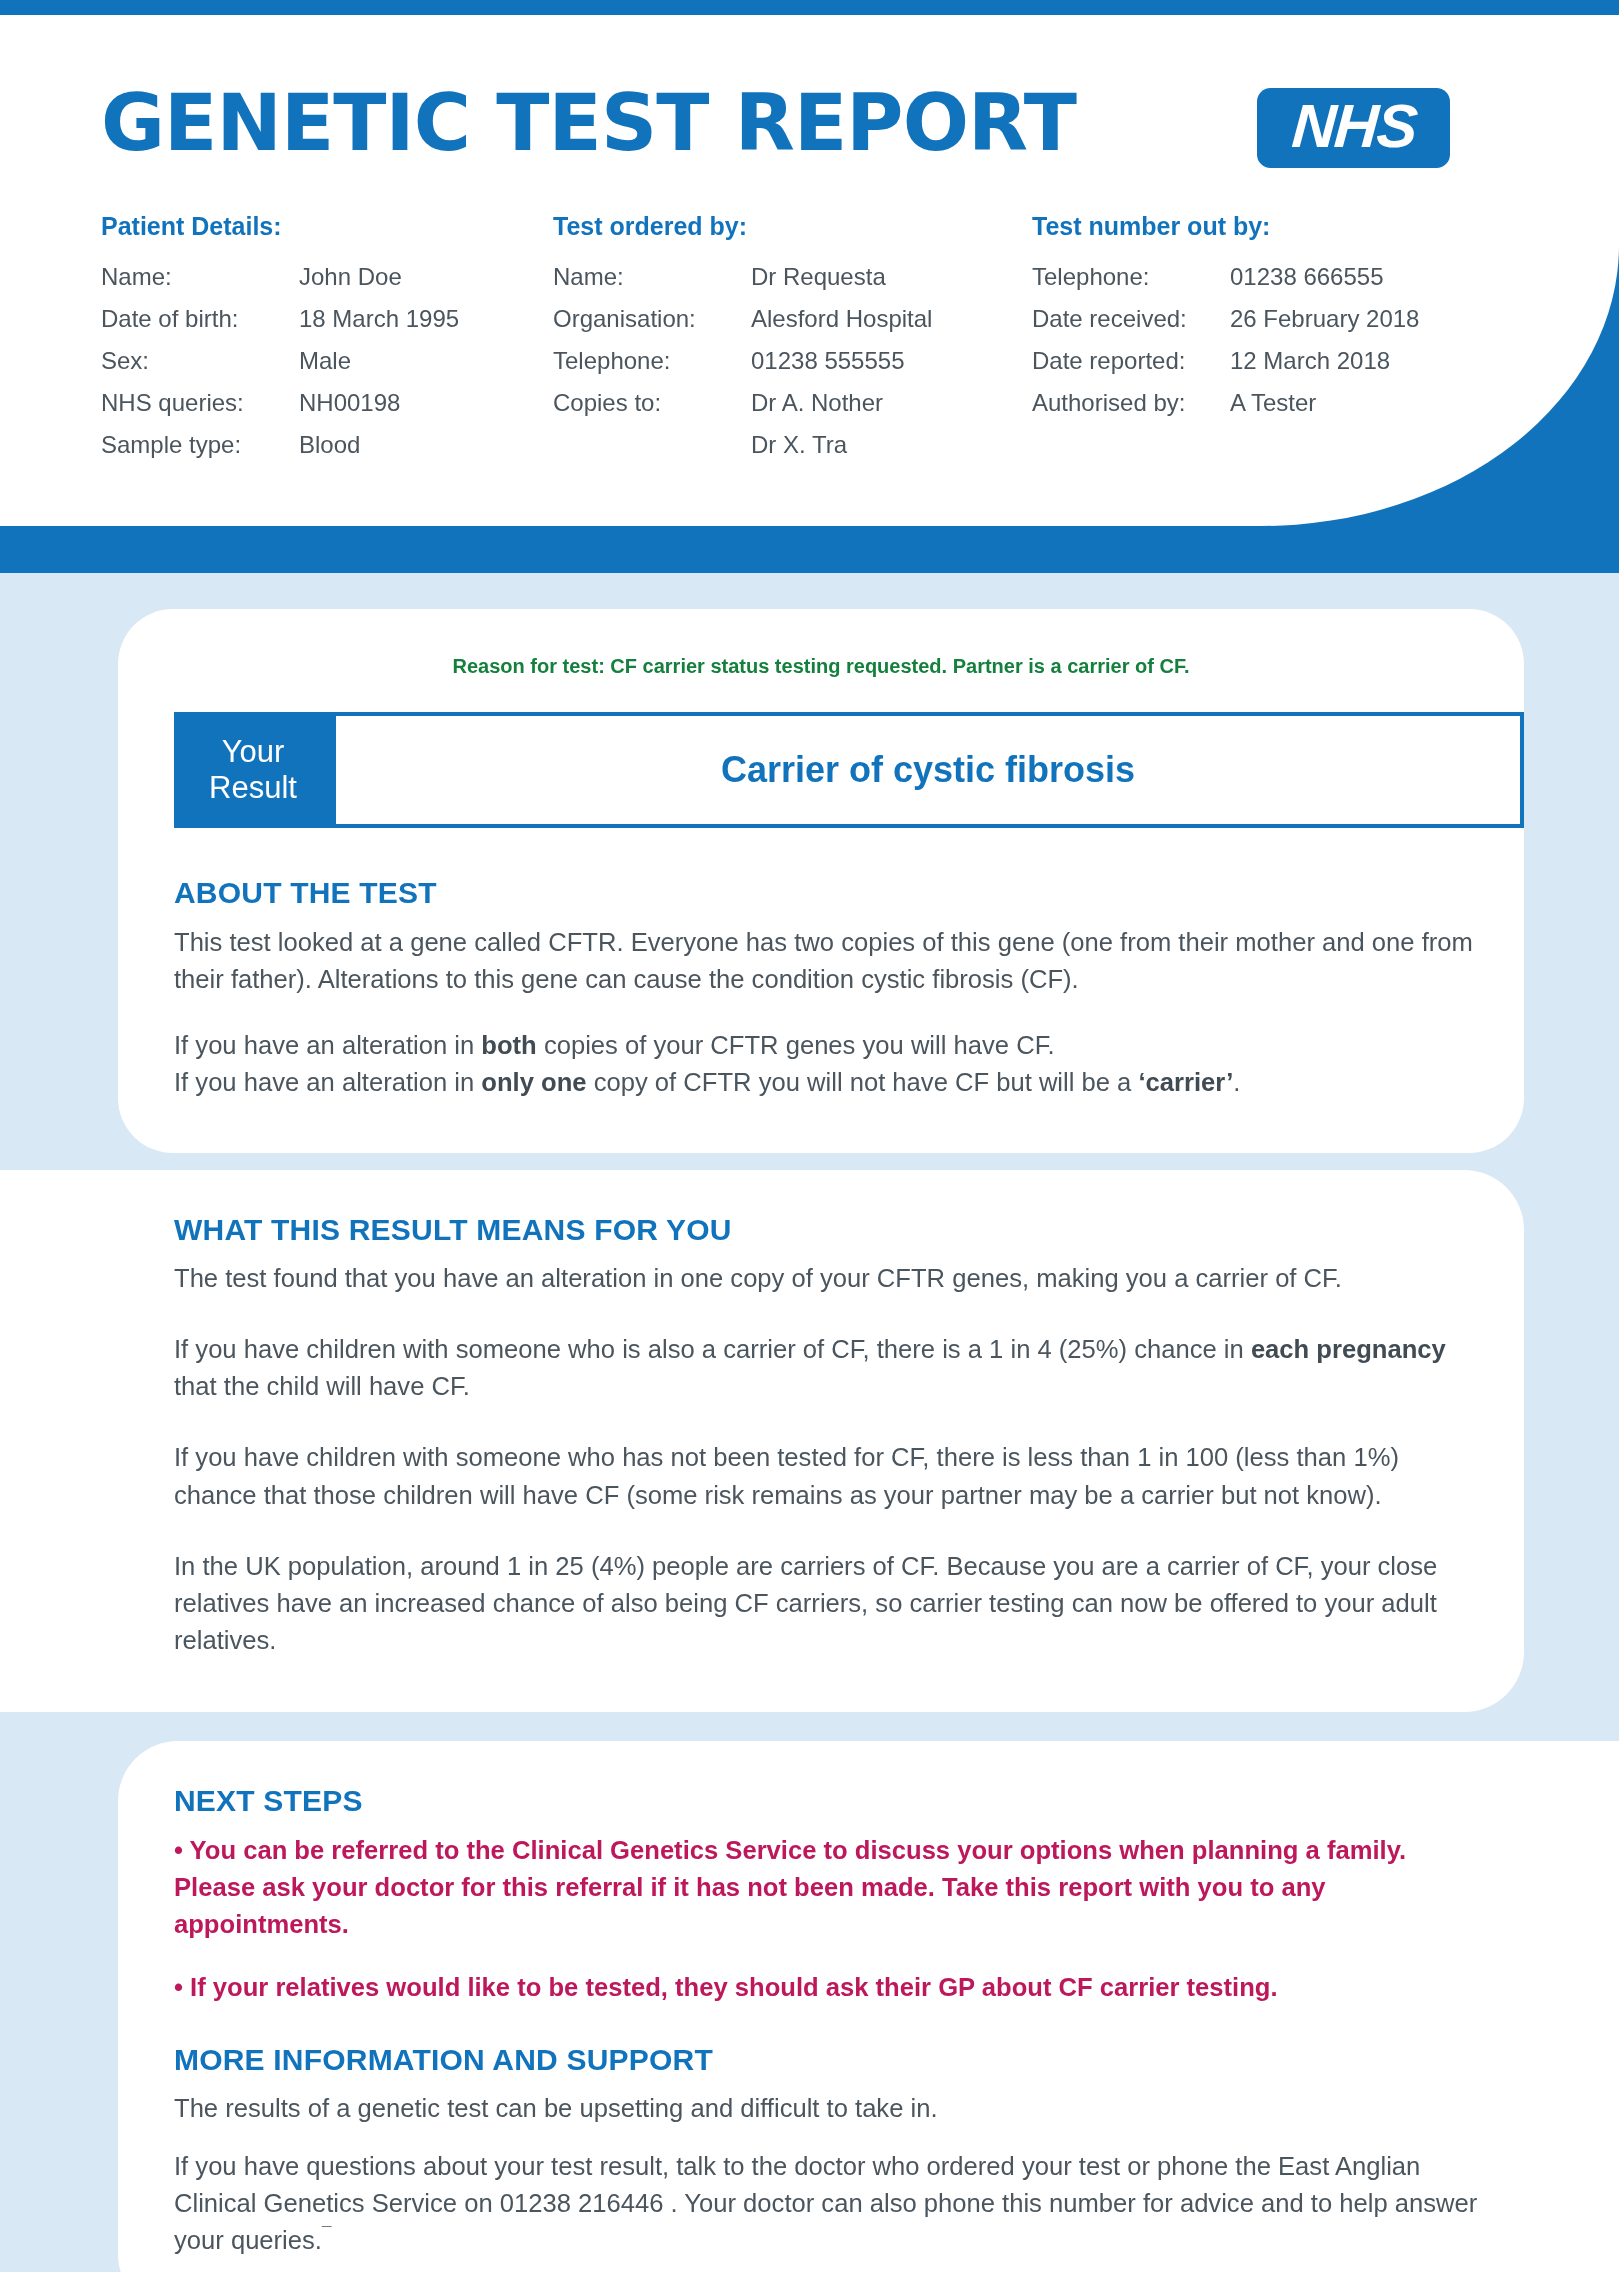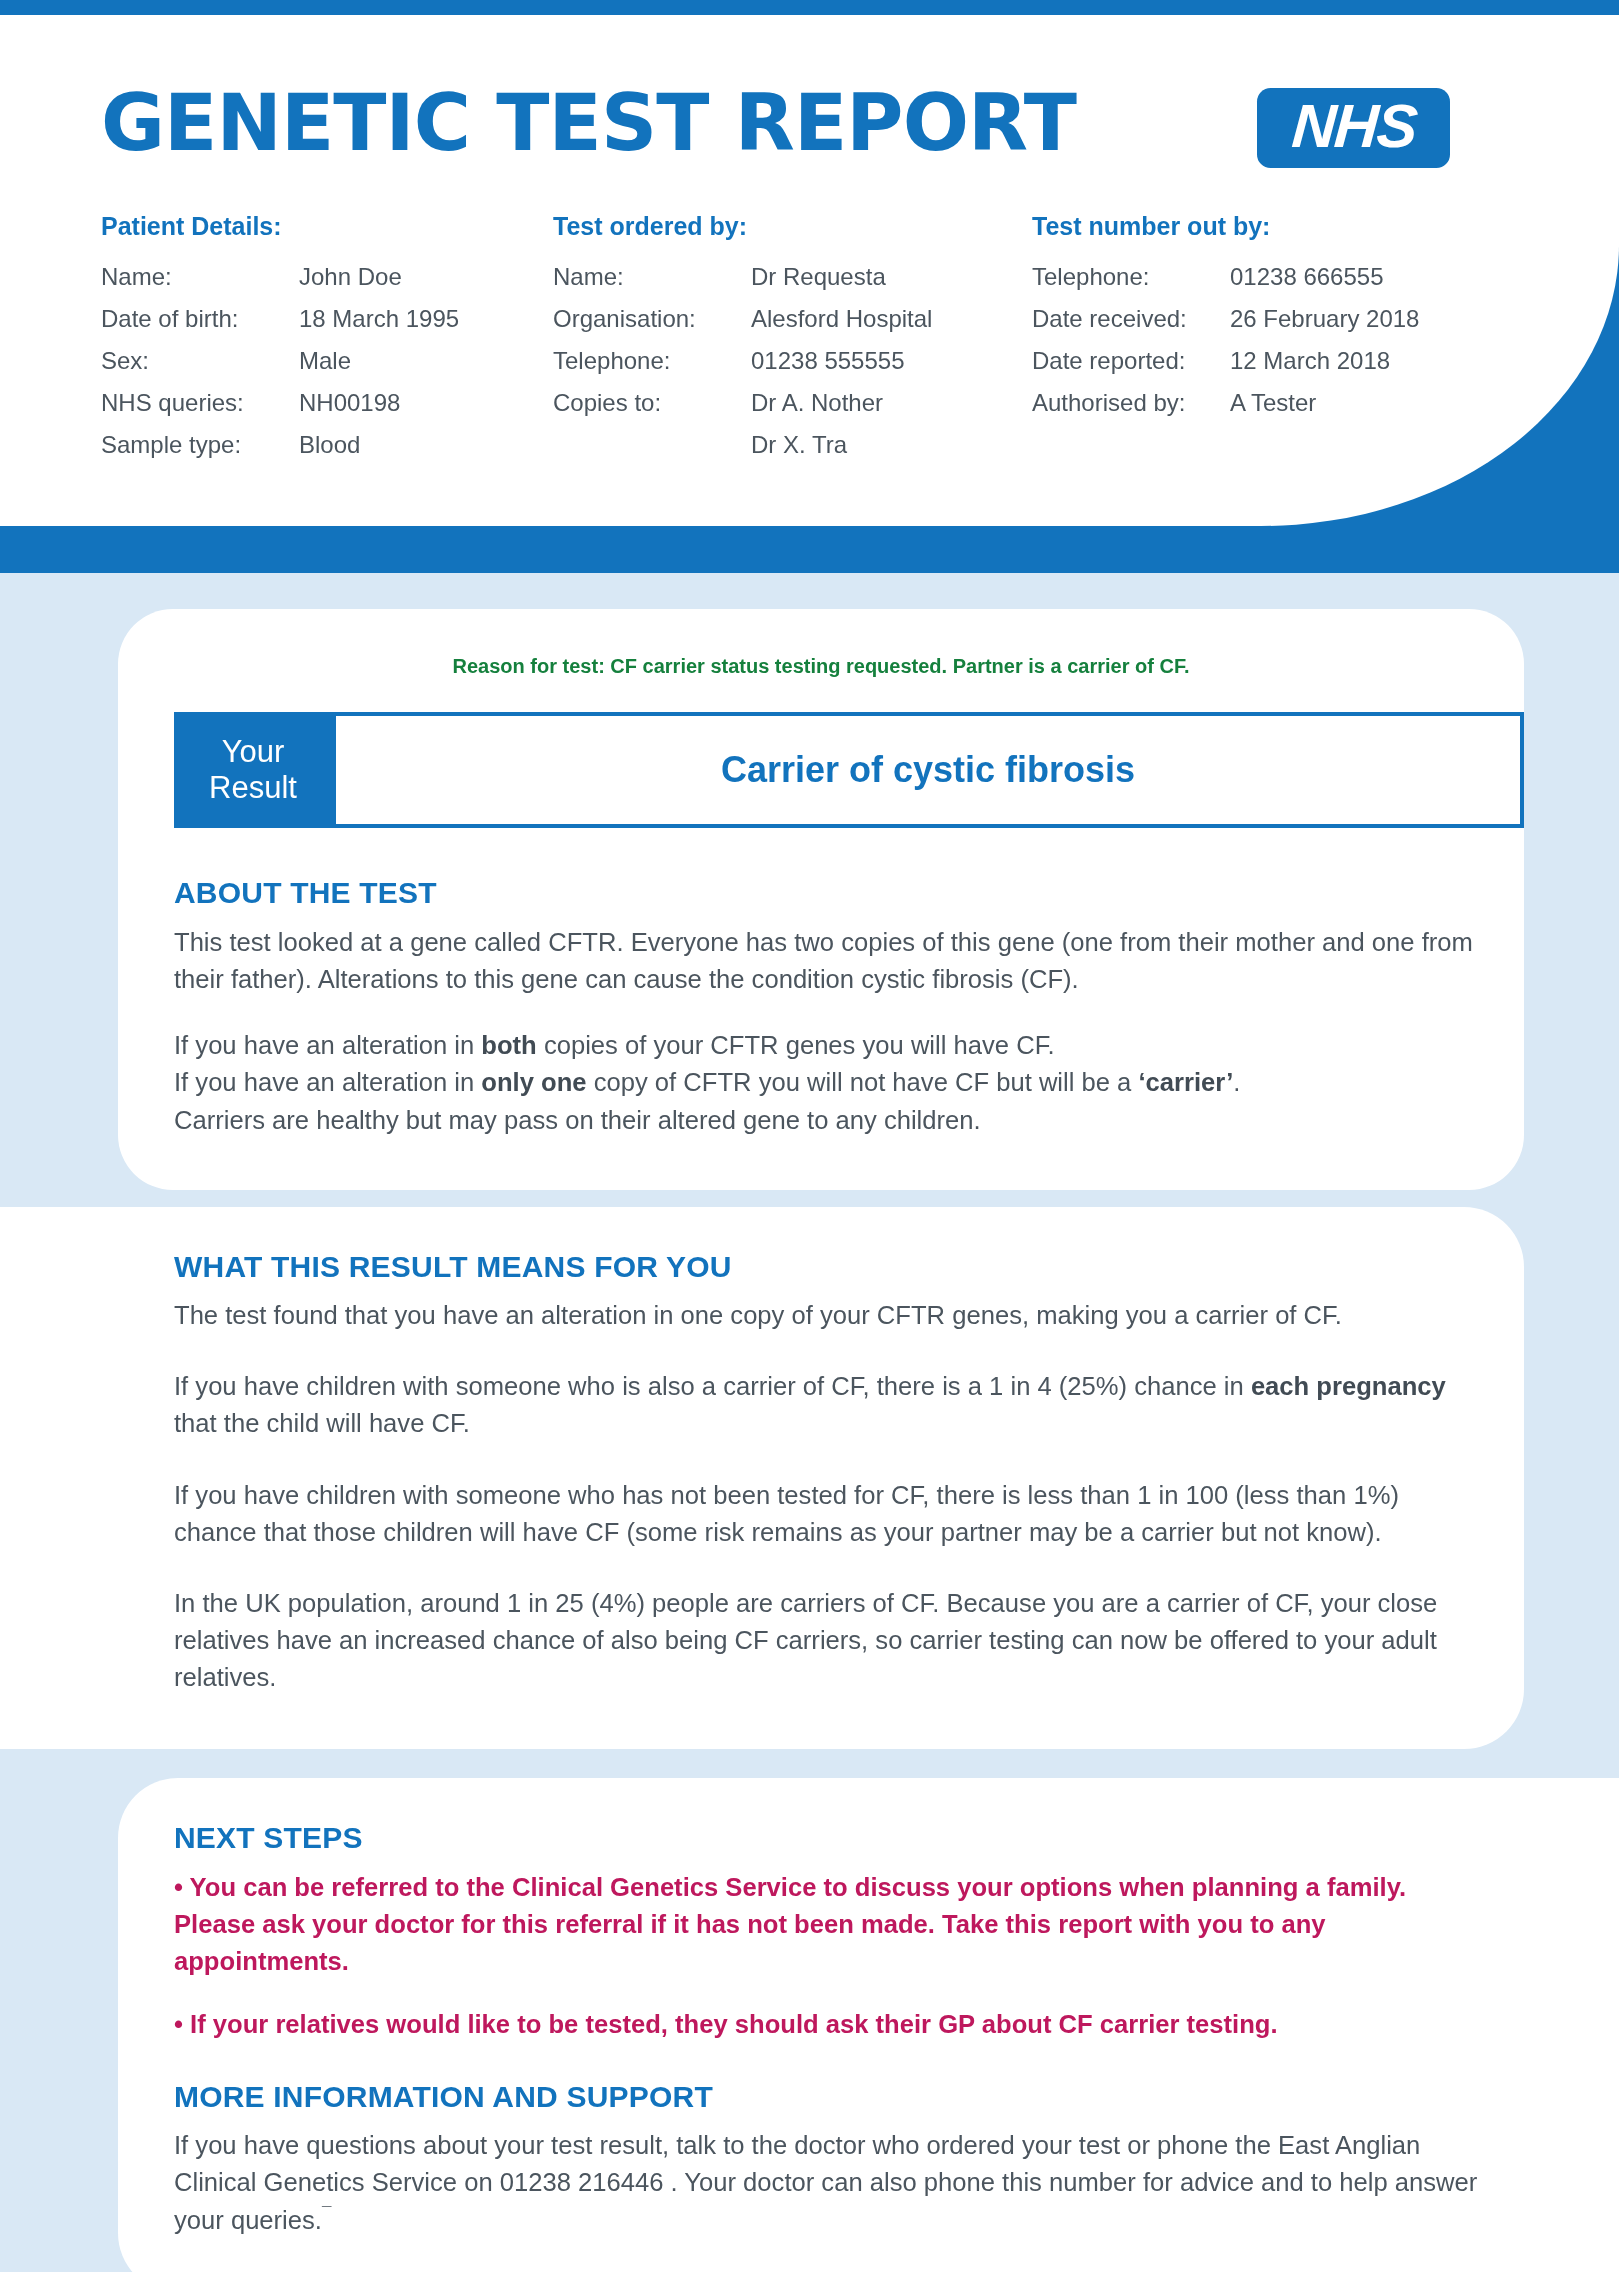--- a/index.html
+++ b/index.html
@@ -275,42 +275,40 @@
 
       <div class="sec-heading">ABOUT THE TEST</div>
       <div class="p">This test looked at a gene called CFTR. Everyone has two copies of this gene (one from their mother and one from their father). Alterations to this gene can cause the condition cystic fibrosis (CF).</div>
       <div class="lines">
         <div class="line">
           <span>If you have an alteration in </span><span class="b">both</span><span> copies of your CFTR genes you will have CF.</span>
         </div>
         <div class="line">
           <span>If you have an alteration in </span><span class="b">only one</span><span> copy of CFTR you will not have CF but will be a </span><span class="b">‘carrier’</span><span>.</span>
         </div>
-        <div class="line">
-          <span>Carriers are healthy but may pass on their altered gene to any children.</span>
-        </div>
       </div>
     </section>
 
     <section class="card card-b">
       <div class="sec-heading">WHAT THIS RESULT MEANS FOR YOU</div>
       <div class="p gap-lg">The test found that you have an alteration in one copy of your CFTR genes, making you a carrier of CF.</div>
       <div class="p gap-lg">
         <span>If you have children with someone who is also a carrier of CF, there is a 1 in 4 (25%) chance in </span><span class="b">each pregnancy</span><span> that the child will have CF.</span>
       </div>
       <div class="p gap-lg">If you have children with someone who has not been tested for CF, there is less than 1 in 100 (less than 1%) chance that those children will have CF (some risk remains as your partner may be a carrier but not know).</div>
       <div class="p tight">In the UK population, around 1 in 25 (4%) people are carriers of CF. Because you are a carrier of CF, your close relatives have an increased chance of also being CF carriers, so carrier testing can now be offered to your adult relatives.</div>
     </section>
 
     <section class="card card-c">
       <div class="sec-heading">NEXT STEPS</div>
       <div class="p bold">• You can be referred to the Clinical Genetics Service to discuss your options when planning a family. Please ask your doctor for this referral if it has not been made. Take this report with you to any appointments.</div>
       <div class="p bold">• If your relatives would like to be tested, they should ask their GP about CF carrier testing.</div>
 
       <div class="sec-heading mt">MORE INFORMATION AND SUPPORT</div>
+      <div class="p gap-sm">The results of a genetic test can be upsetting and difficult to take in.</div>
       <div class="p gap-sm">
         <span>If you have questions about your test result, talk to the doctor who ordered your test or phone the East Anglian Clinical Genetics Service on 01238 216446 . Your doctor can also phone this number for advice and to help answer your queries.</span><span class="sup-mark">¯</span>
       </div>
 
     </section>
 
   </div>
 
 </div>
 

